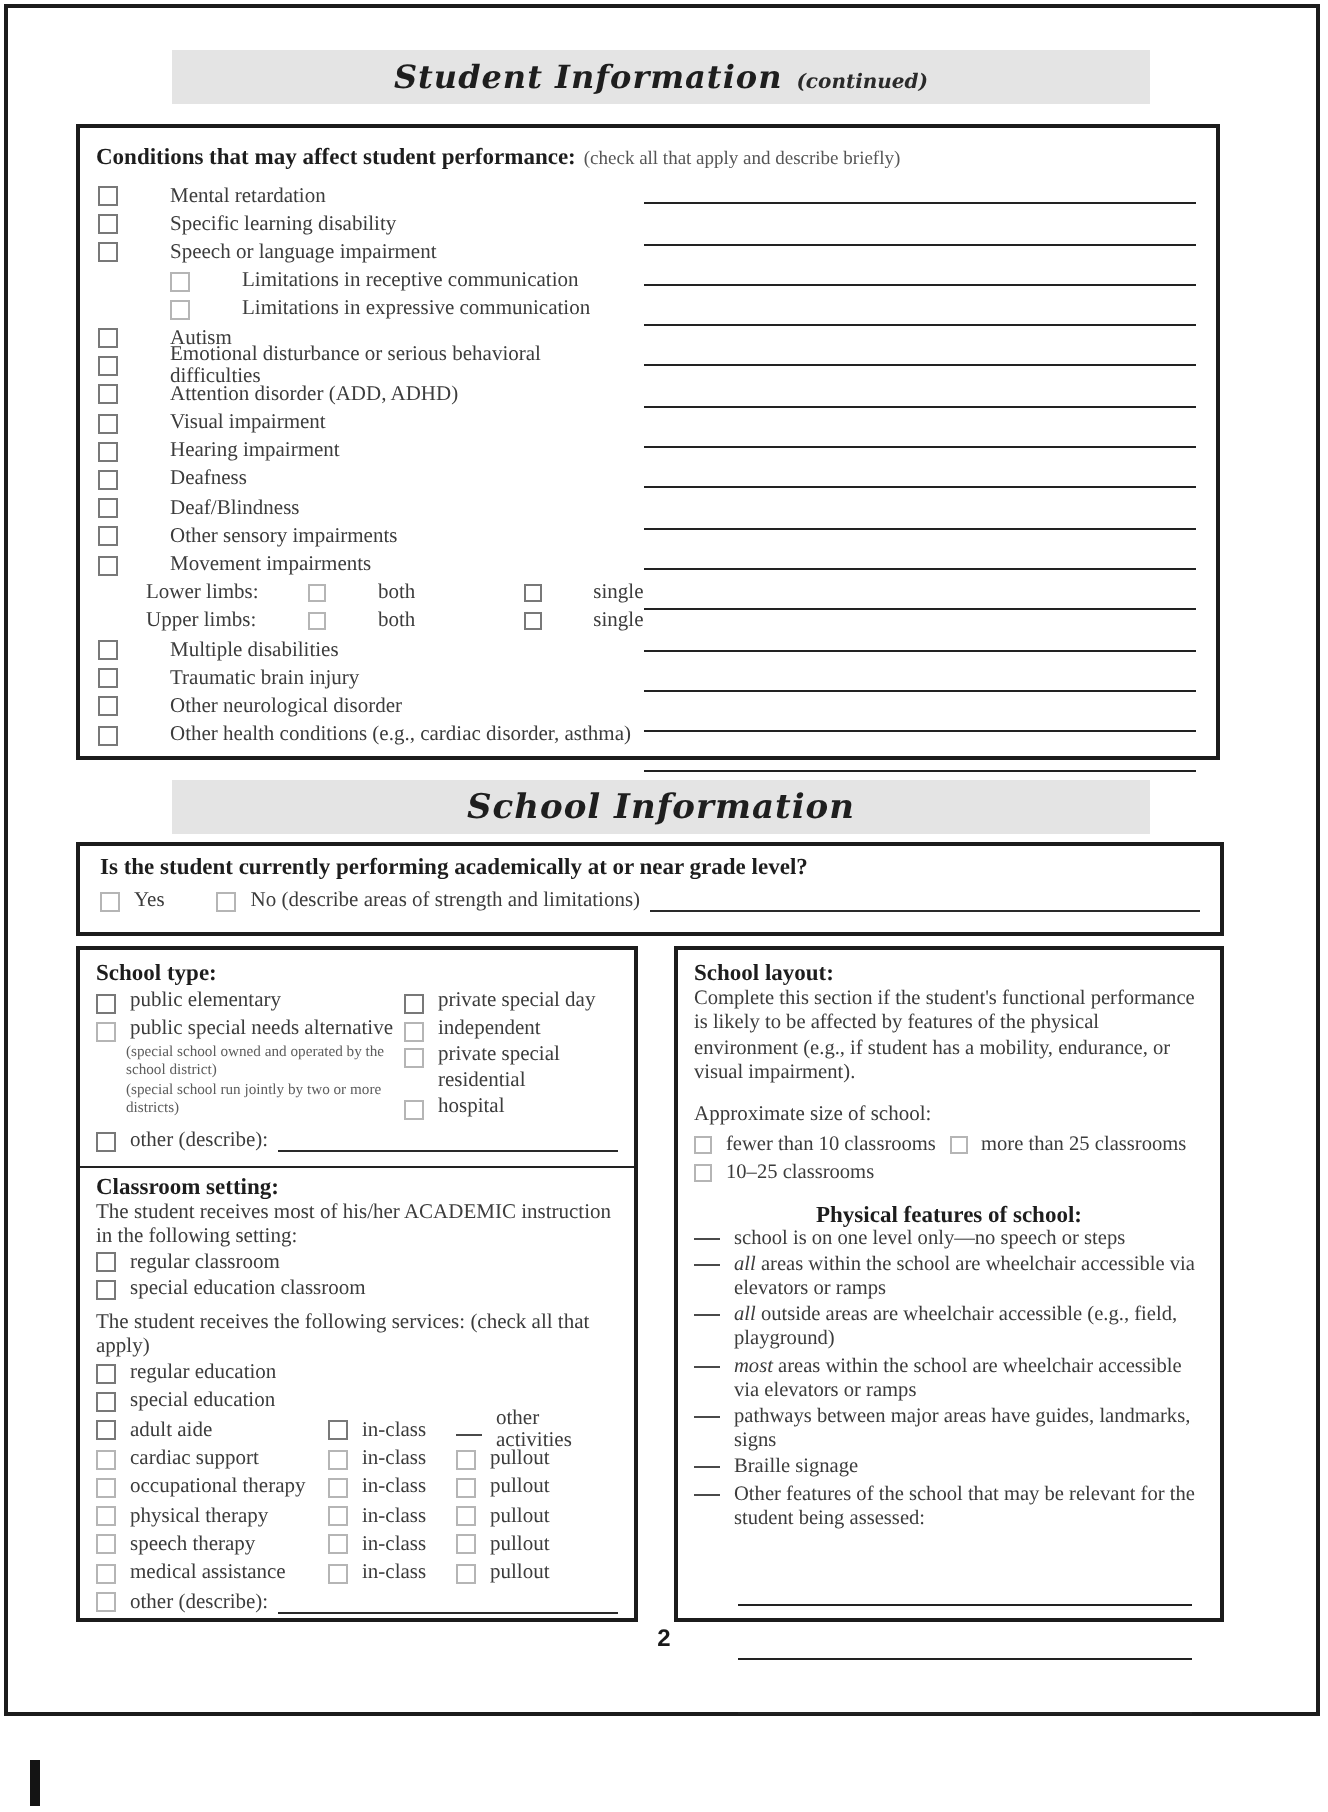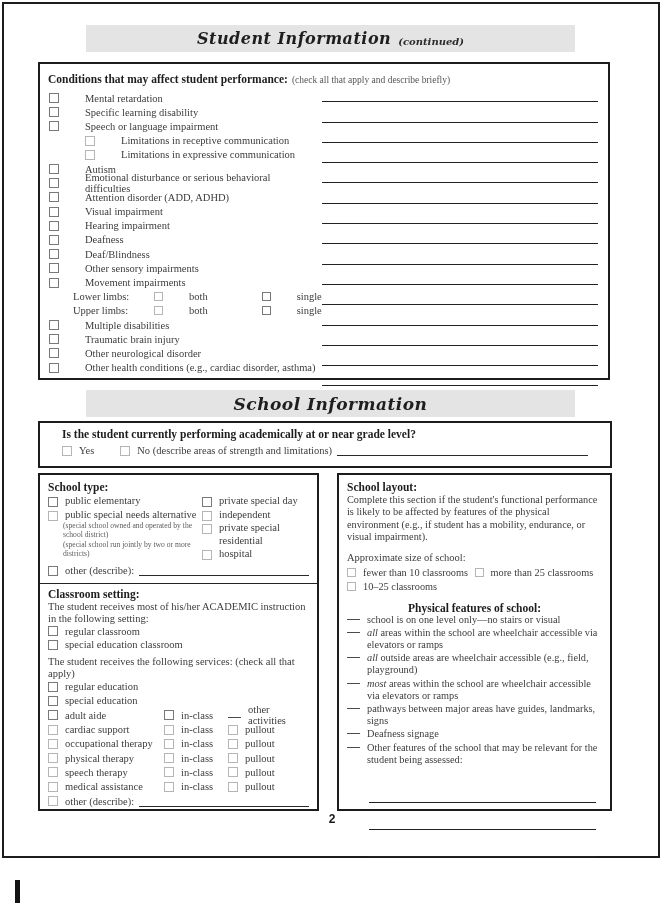--- a/index.html
+++ b/index.html
@@ -23,21 +23,21 @@
   .crow.ind1{margin-left:36px;}
   .crow.ind2{margin-left:24px;}
   .cb{width:8px;height:8px;border:1.2px solid #787878;margin-right:7px;flex:none;background:#fff;}
   .cb.lt{border-color:#b5b5b5;}
   .cb.sm{width:7px;height:7px;}
   .mlabel{width:62px;flex:none;}
   .mgap{width:16px;flex:none;}
   .desc-lines{position:absolute;left:282px;right:10px;top:18px;}
   .dline{height:19.3px;border-bottom:1.4px solid #222;}
   
-  .grade{padding:5px 22px;}
+  .grade{padding:5px 10px;}
   .grow{display:flex;align-items:center;margin-top:5px;font-size:10.5px;}
   .fillline{flex:1;border-bottom:1.3px solid #2a2a2a;margin-left:5px;height:10px;}
   
   .colbox{padding:6px 8px;font-size:10.5px;box-sizing:border-box;}
   .tgrid{display:grid;grid-template-columns:154px 1fr;margin-top:2px;}
   .trow{display:flex;align-items:flex-start;margin-bottom:1px;line-height:12.5px;}
   .trow .cb{margin-top:2px;}
   .small-note{font-size:7.6px;color:#5c5c5c;line-height:8.6px;margin:0 0 2px 15px;}
   .otherrow{display:flex;align-items:center;margin-top:2px;height:14px;}
   .divider{border-top:1.5px solid #222;margin:5px -8px 4px -8px;}
@@ -379,41 +379,41 @@
       <div class="szrow">
           <span class="cb lt sm"></span>
           <span>10–25 classrooms</span>
         </div>
     </div>
 
     <div class="hd" style="margin-top:8px;text-align:center;">Physical features of school:</div>
     <div>
       <div class="frow">
           <span class="dashm"></span>
-          <span><span class="em"></span><span>school is on one level only—no stairs or visual</span></span>
+          <span><span class="em"></span><span>school is on one level only—no speech or steps</span></span>
         </div>
       <div class="frow">
           <span class="dashm"></span>
           <span><span class="em">all</span><span> areas within the school are wheelchair accessible via elevators or ramps</span></span>
         </div>
       <div class="frow">
           <span class="dashm"></span>
           <span><span class="em">all</span><span> outside areas are wheelchair accessible (e.g., field, playground)</span></span>
         </div>
       <div class="frow">
           <span class="dashm"></span>
           <span><span class="em">most</span><span> areas within the school are wheelchair accessible via elevators or ramps</span></span>
         </div>
       <div class="frow">
           <span class="dashm"></span>
           <span><span class="em"></span><span>pathways between major areas have guides, landmarks, signs</span></span>
         </div>
       <div class="frow">
           <span class="dashm"></span>
-          <span><span class="em"></span><span>Deafness signage</span></span>
+          <span><span class="em"></span><span>Braille signage</span></span>
         </div>
       <div class="frow">
           <span class="dashm"></span>
           <span><span class="em"></span><span>Other features of the school that may be relevant for the student being assessed:</span></span>
         </div>
     </div>
     <div class="blanks">
       <div class="bl"></div>
       <div class="bl"></div>
       <div class="bl"></div>

